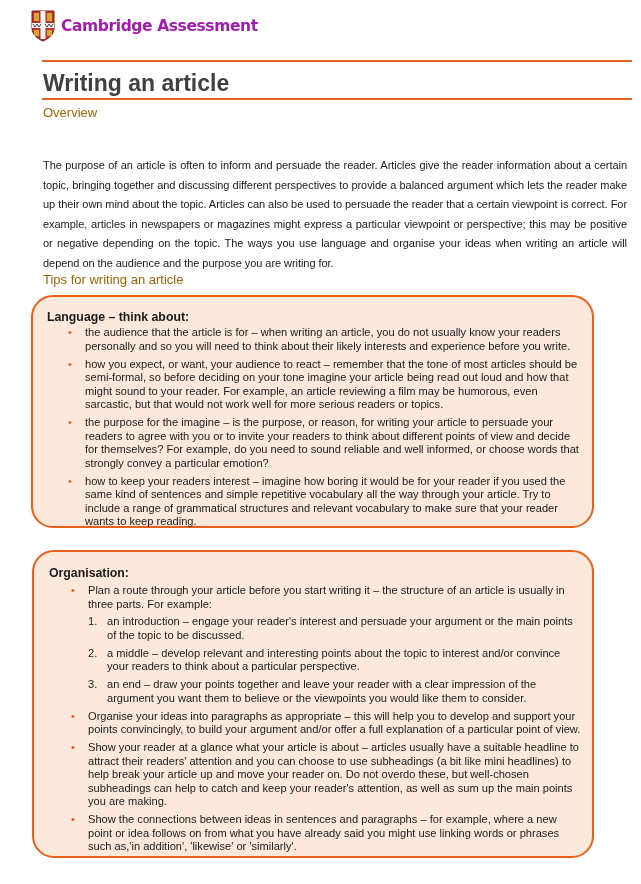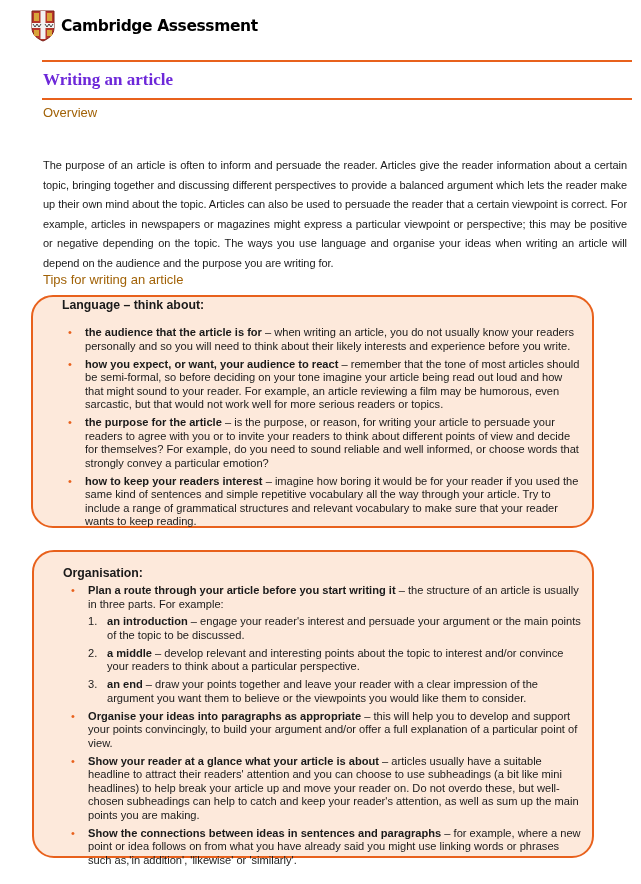--- a/index.html
+++ b/index.html
@@ -1,36 +1,36 @@
 <!DOCTYPE html>
 <html><head>
 <meta charset="utf-8">
 <style>
   * { box-sizing: border-box; margin: 0; padding: 0; }
   html, body { width: 641px; height: 884px; background: #ffffff; overflow: hidden; }
   body { position: relative; font-family: "Liberation Sans", sans-serif; color: #1a1a1a; }
 
   .logo { position: absolute; left: 31px; top: 10px; display: flex; align-items: center; }
   .shield { width: 24px; height: 32px; position: relative; margin-right: 6px; }
-  .logo-text { font-family: "DejaVu Sans", sans-serif; color: #000000; line-height: 16px; }
+  .logo-text { font-family: "DejaVu Sans", sans-serif; color: #a21caf; line-height: 16px; }
   .logo-line1 { font-size: 15.5px; font-weight: bold; letter-spacing: -0.4px; display: block; }
   .logo-line2 { font-size: 15.5px; letter-spacing: -0.3px; display: block; }
 
   .rule { position: absolute; left: 42px; width: 590px; height: 2px; background: #e8611c; }
-  .title { position: absolute; left: 43px; top: 70px; font-size: 17px; font-weight: bold; color: #6d28d9; font-family: Liberation Serif, serif; }
+  .title { position: absolute; left: 43px; top: 70px; font-size: 23px; font-weight: bold; color: #404040; }
 
   .section-heading { position: absolute; left: 43px; font-size: 13px; color: #a16207; }
   .overview-text { position: absolute; left: 43px; top: 124px; width: 584px; font-size: 11px; line-height: 19.5px; text-align: justify; color: #1a1a1a; letter-spacing: -0.05px; margin-top: 32px; }
 
   .box { position: absolute; background: #fde9db; border: 2px solid #e8611c; border-radius: 22px; }
   .box-heading { position: absolute; font-size: 12.3px; font-weight: bold; color: #1a1a1a; }
   .list { position: absolute; font-size: 11.1px; line-height: 13.5px; color: #1a1a1a; }
   .li { position: relative; padding-left: 0; margin-bottom: 4.5px; }
   .li .bullet { position: absolute; left: -17px; top: 0; color: #e8611c; font-size: 11px; }
-  .li b { font-weight: bold; }
+  .li b { font-weight: normal; }
   .sub { margin-top: 4px; }
   .sub .nli { position: relative; padding-left: 19px; margin-bottom: 4.5px; }
   .sub .num { position: absolute; left: 0; top: 0; }
 </style>
 </head>
 <body>
 
 <div class="logo">
   <div class="shield">
     <svg width="24" height="32" viewBox="0 0 24 32">
@@ -53,42 +53,42 @@
 <div class="rule" style="top:60px;"></div>
 <div class="title">Writing an article</div>
 <div class="rule" style="top:98px;"></div>
 
 <div class="section-heading" style="top:105px;">Overview</div>
 <div class="overview-text">The purpose of an article is often to inform and persuade the reader. Articles give the reader information about a certain topic, bringing together and discussing different perspectives to provide a balanced argument which lets the reader make up their own mind about the topic. Articles can also be used to persuade the reader that a certain viewpoint is correct. For example, articles in newspapers or magazines might express a particular viewpoint or perspective; this may be positive or negative depending on the topic. The ways you use language and organise your ideas when writing an article will depend on the audience and the purpose you are writing for.</div>
 
 <div class="section-heading" style="top:272px;">Tips for writing an article</div>
 
 <div class="box" style="left:31px; top:295px; width:563px; height:233px;"></div>
-<div class="box-heading" style="left:47px; top:298px;margin-left:15px;">Language – think about:</div>
+<div class="box-heading" style="left:47px; top:310px;">Language – think about:</div>
 <div class="list" style="left:85px; top:326px; width:497px;">
   <div class="li">
     <span class="bullet">•</span>
     <b>the audience that the article is for</b><span> – when writing an article, you do not usually know your readers personally and so you will need to think about their likely interests and experience before you write.</span>
   </div>
   <div class="li">
     <span class="bullet">•</span>
     <b>how you expect, or want, your audience to react</b><span> – remember that the tone of most articles should be semi-formal, so before deciding on your tone imagine your article being read out loud and how that might sound to your reader. For example, an article reviewing a film may be humorous, even sarcastic, but that would not work well for more serious readers or topics.</span>
   </div>
   <div class="li">
     <span class="bullet">•</span>
-    <b>the purpose for the article</b><span> – is the purpose, or reason, for writing your article to persuade your readers to agree with you or to invite your readers to think about different points of view and decide for themselves? For example, do you need to sound reliable and well informed, or choose words that strongly convey a particular emotion?</span>
+    <b>the purpose for the imagine</b><span> – is the purpose, or reason, for writing your article to persuade your readers to agree with you or to invite your readers to think about different points of view and decide for themselves? For example, do you need to sound reliable and well informed, or choose words that strongly convey a particular emotion?</span>
   </div>
   <div class="li">
     <span class="bullet">•</span>
     <b>how to keep your readers interest</b><span> – imagine how boring it would be for your reader if you used the same kind of sentences and simple repetitive vocabulary all the way through your article. Try to include a range of grammatical structures and relevant vocabulary to make sure that your reader wants to keep reading.</span>
   </div>
 </div>
 
 <div class="box" style="left:32px; top:550px; width:562px; height:308px;"></div>
-<div class="box-heading" style="left:63px; top:566px;">Organisation:</div>
+<div class="box-heading" style="left:49px; top:566px;">Organisation:</div>
 <div class="list" style="left:88px; top:584px; width:494px;">
   <div class="li">
     <span class="bullet">•</span>
     <b>Plan a route through your article before you start writing it</b><span> – the structure of an article is usually in three parts. For example:</span>
     <div class="sub">
       <div class="nli">
         <span class="num">1.</span>
         <b>an introduction</b><span> – engage your reader's interest and persuade your argument or the main points of the topic to be discussed.</span>
       </div>
       <div class="nli">

